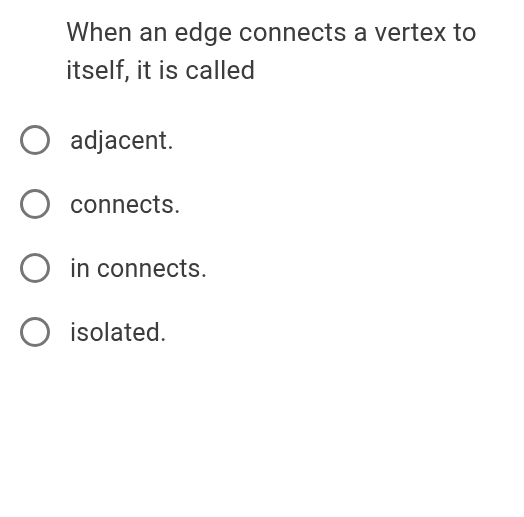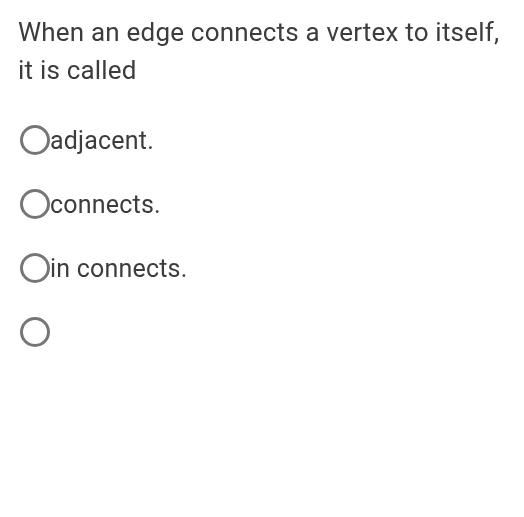--- a/index.html
+++ b/index.html
@@ -14,30 +14,32 @@
   .container {
     padding: 14px 16px 16px 18px;
     box-sizing: border-box;
   }
   .question {
     font-size: 26px;
     line-height: 1.45;
     color: #3c3c3c;
     margin-bottom: 36px;
     letter-spacing: 0.2px;
+    margin-left: 48px;
   }
   .options {
     display: flex;
     flex-direction: column;
     gap: 34px;
     padding-left: 2px;
   }
   .option {
     display: flex;
     align-items: center;
+    gap: 20px;
     cursor: pointer;
   }
   .radio {
     width: 30px;
     height: 30px;
     border: 3px solid #767676;
     border-radius: 50%;
     box-sizing: border-box;
     flex-shrink: 0;
   }
@@ -66,16 +68,17 @@
     </div>
 
 
     <div class="option">
       <span class="radio"></span>
       <span class="opt-label">in connects.</span>
     </div>
 
     <div class="option">
       <span class="radio"></span>
+      <span class="opt-label">isolated.</span>
     </div>
 
   </div>
 </div>
 
 </body></html>

